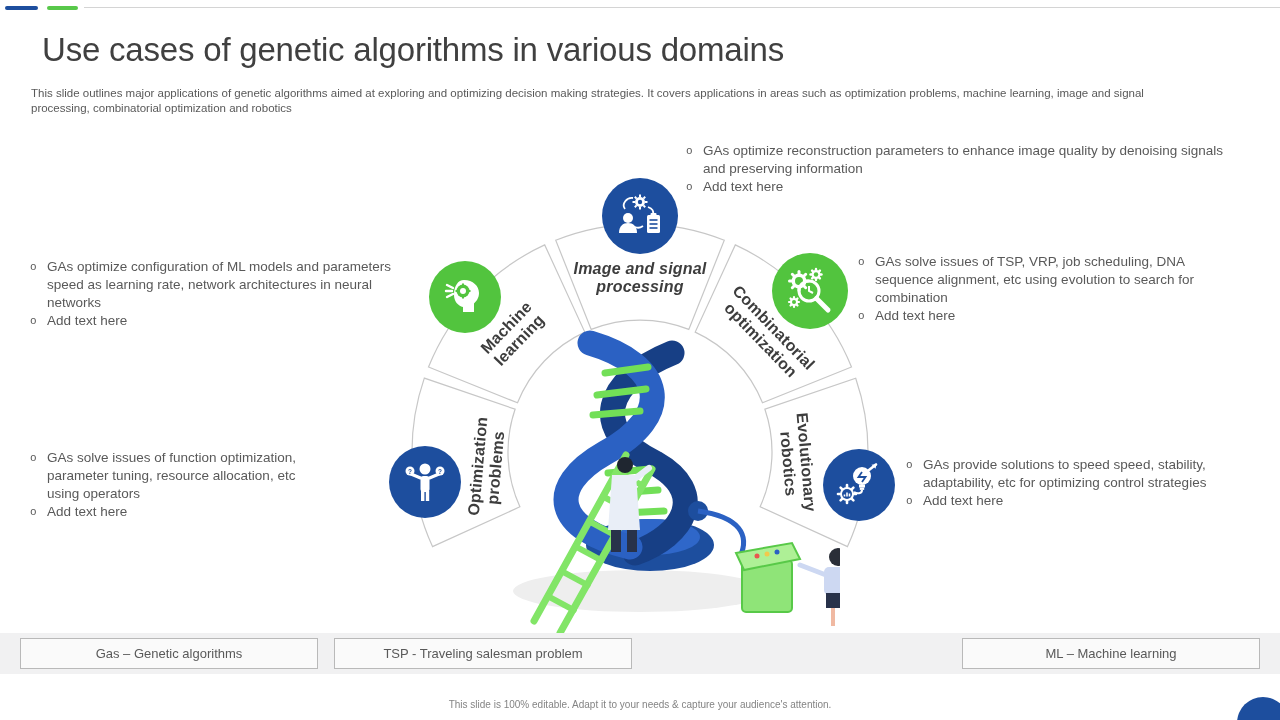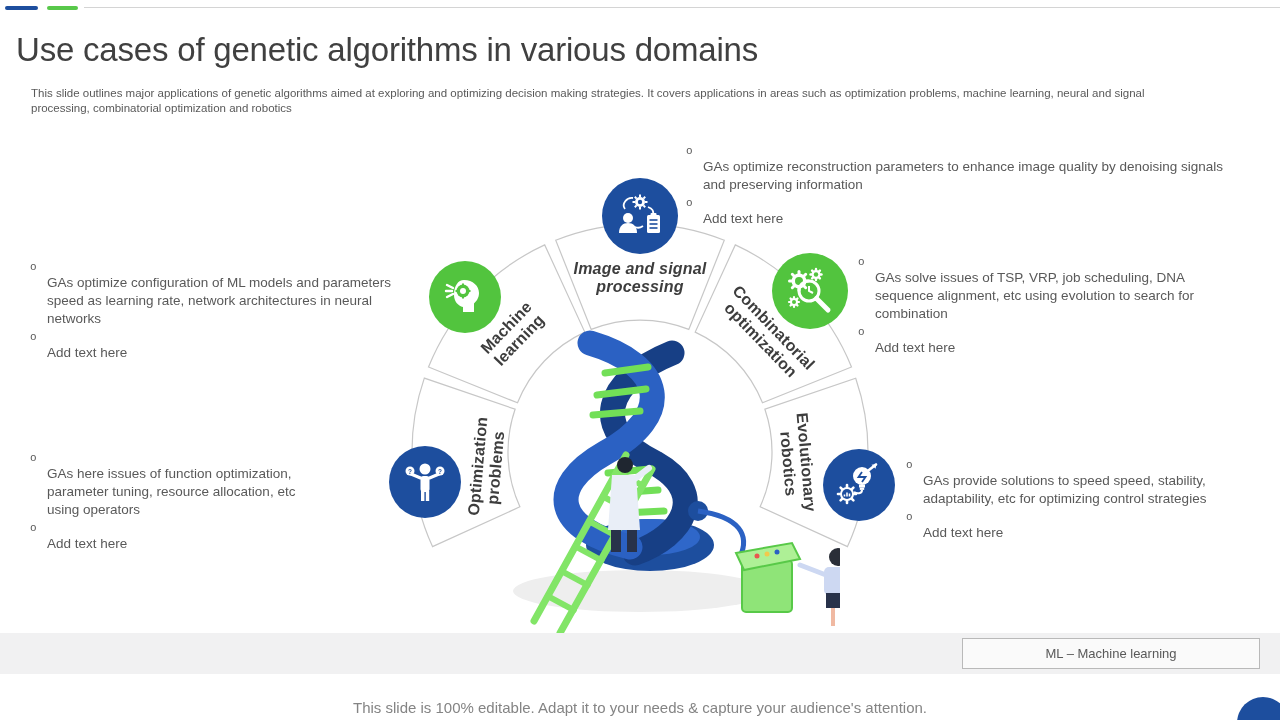--- a/index.html
+++ b/index.html
@@ -9,61 +9,61 @@
     overflow:hidden; font-family:"Liberation Sans", sans-serif; color:#595959;
   }
   .abs { position:absolute; }
 
   
   .dash { position:absolute; top:6px; height:4px; border-radius:2px; }
   .dash-blue { left:5px; width:33px; background:#1d4e9e; }
   .dash-green { left:47px; width:31px; background:#58c84a; }
   .topline { position:absolute; top:7px; left:84px; right:0; height:1px; background:#d4d4d4; }
 
-  .title { position:absolute; left:16px; top:31px; font-size:33px; font-weight:400; color:#404040; letter-spacing:-0.2px; }
+  .title { position:absolute; left:42px; top:31px; font-size:33px; font-weight:400; color:#404040; letter-spacing:-0.2px; }
   .subtitle { position:absolute; left:31px; top:86px; width:1172px; font-size:11.5px; line-height:1.28; color:#595959; }
 
   
   .tblock { position:absolute; font-size:13.5px; line-height:1.33; color:#595959; }
   .bullet-item { display:flex; align-items:flex-start; }
   .bullet-mark { flex:0 0 17px; font-family:"Liberation Mono", monospace; font-size:11px; line-height:18px; color:#595959; }
-  .bullet-text { flex:1 1 auto;margin-top:16px; }
+  .bullet-text { flex:1 1 auto; }
 
   
   .seg-label {
     position:absolute; font-size:16px; font-weight:bold; color:#3d3d3d;
     text-align:center; line-height:1.12; white-space:pre-line; letter-spacing:0.2px;
     transform:translate(-50%,-50%);
   }
 
   
   .icon-circle { position:absolute; border-radius:50%; display:flex; align-items:center; justify-content:center; }
   .icon-blue { background:#1d4e9e; }
   .icon-green { background:#52c43e; }
 
   
   .legend-strip { position:absolute; left:0; right:0; top:633px; height:41px; background:#f1f1f2; }
   .legend-box {
     position:absolute; top:5px; height:31px; width:298px; background:#fafafa;
     border:1px solid #b9b9b9; font-size:13px; color:#595959; text-align:center; line-height:29px;
   }
-  .footer { position:absolute; left:0; right:0; top:699px; text-align:center; font-size:15px; color:#848484; }
+  .footer { position:absolute; left:0; right:0; top:699px; text-align:center; font-size:10px; color:#848484; }
   .corner-circle { position:absolute; left:1237px; top:697px; width:52px; height:52px; border-radius:50%; background:#1d4e9e; }
 
   svg { display:block; }
 </style>
 </head>
 <body>
 
 <div class="dash dash-blue"></div>
 <div class="dash dash-green"></div>
 <div class="topline"></div>
 
 <h1 class="title">Use cases of genetic algorithms in various domains</h1>
-<p class="subtitle">This slide outlines major applications of genetic algorithms aimed at exploring and optimizing decision making strategies. It covers applications in areas such as optimization problems, machine learning, neural and signal processing, combinatorial optimization and robotics</p>
+<p class="subtitle">This slide outlines major applications of genetic algorithms aimed at exploring and optimizing decision making strategies. It covers applications in areas such as optimization problems, machine learning, image and signal processing, combinatorial optimization and robotics</p>
 
 <svg class="abs" style="left:0;top:0;" width="1280" height="720" viewBox="0 0 1280 720">
   <g fill="#ffffff" stroke="#c7c7c7" stroke-width="1.2">
     <path d="M 432.5 546.6 A 228 228 0 0 1 424.3 378.1 L 515.1 409.2 A 132 132 0 0 0 519.9 506.8 Z"></path>
     <path d="M 428.5 367.0 A 228 228 0 0 1 544.7 244.9 L 584.8 332.1 A 132 132 0 0 0 517.5 402.8 Z"></path>
     <path d="M 555.7 240.2 A 228 228 0 0 1 724.3 240.2 L 688.8 329.4 A 132 132 0 0 0 591.2 329.4 Z"></path>
     <path d="M 735.3 244.9 A 228 228 0 0 1 851.5 367.0 L 762.5 402.8 A 132 132 0 0 0 695.2 332.1 Z"></path>
     <path d="M 855.7 378.2 A 228 228 0 0 1 847.5 546.6 L 760.1 506.7 A 132 132 0 0 0 764.9 409.2 Z"></path>
   </g>
 </svg>
@@ -298,26 +298,28 @@
   </div>
   <div class="bullet-item">
     <span class="bullet-mark">o</span>
     <span class="bullet-text">Add text here</span>
   </div>
 </div>
 
 <div class="tblock" style="left:30px;top:449px;width:300px;">
   <div class="bullet-item">
     <span class="bullet-mark">o</span>
-    <span class="bullet-text">GAs here issues of function optimization, parameter tuning, resource allocation, etc using operators</span>
+    <span class="bullet-text">GAs solve issues of function optimization, parameter tuning, resource allocation, etc using operators</span>
   </div>
   <div class="bullet-item">
     <span class="bullet-mark">o</span>
     <span class="bullet-text">Add text here</span>
   </div>
 </div>
 
 <div class="legend-strip">
+  <div class="legend-box" style="left:20px;">Gas – Genetic algorithms</div>
+  <div class="legend-box" style="left:334px;">TSP - Traveling salesman problem</div>
   <div class="legend-box" style="left:962px;">ML – Machine learning</div>
 </div>
 
 <div class="footer">This slide is 100% editable. Adapt it to your needs &amp; capture your audience's attention.</div>
 <div class="corner-circle"></div>
 
 </body></html>

